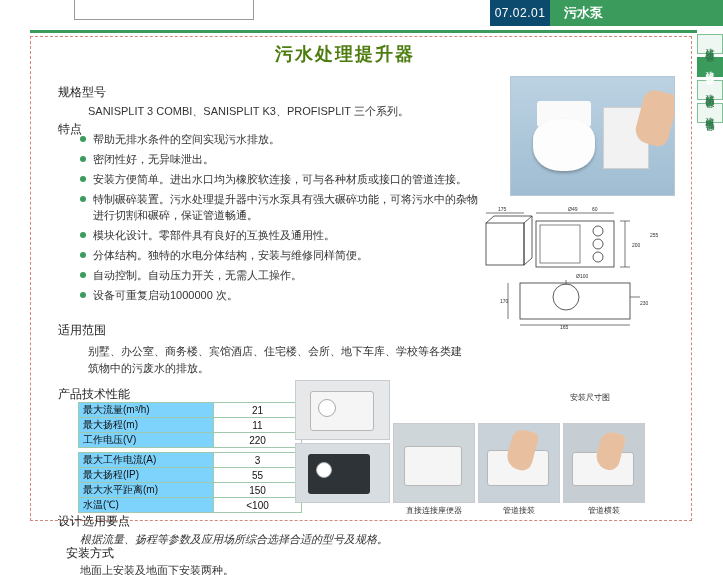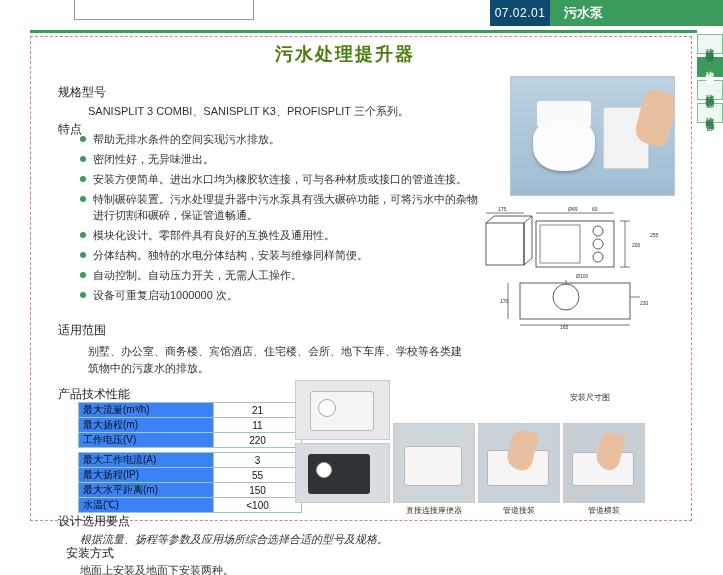--- a/index.html
+++ b/index.html
@@ -89,21 +89,21 @@
   .bullet-txt { font-size: 11px; color: #333; }
 
   
   .spec-table {
     position: absolute; left: 78px; top: 402px;
     border-collapse: collapse; font-size: 10px;
   }
   .spec-table td {
     border: 1px solid #9ec9ad; height: 15px; padding: 0 4px;
   }
-  .spec-table td.k { width: 135px; background: #3b82f6; }
+  .spec-table td.k { width: 135px; background: #7dd3fc; }
   .spec-table td.v { width: 88px; background: #ffffff; text-align: center; }
   .spec-table tr.gap td { border: none; height: 5px; background: transparent; }
 
   
   .photo { position: absolute; background: #cdd9e3; overflow: hidden; }
   .cap { position: absolute; font-size: 8px; color: #333; text-align: center; }
 
   
   .toilet-photo {
     left: 510px; top: 76px; width: 165px; height: 120px;

